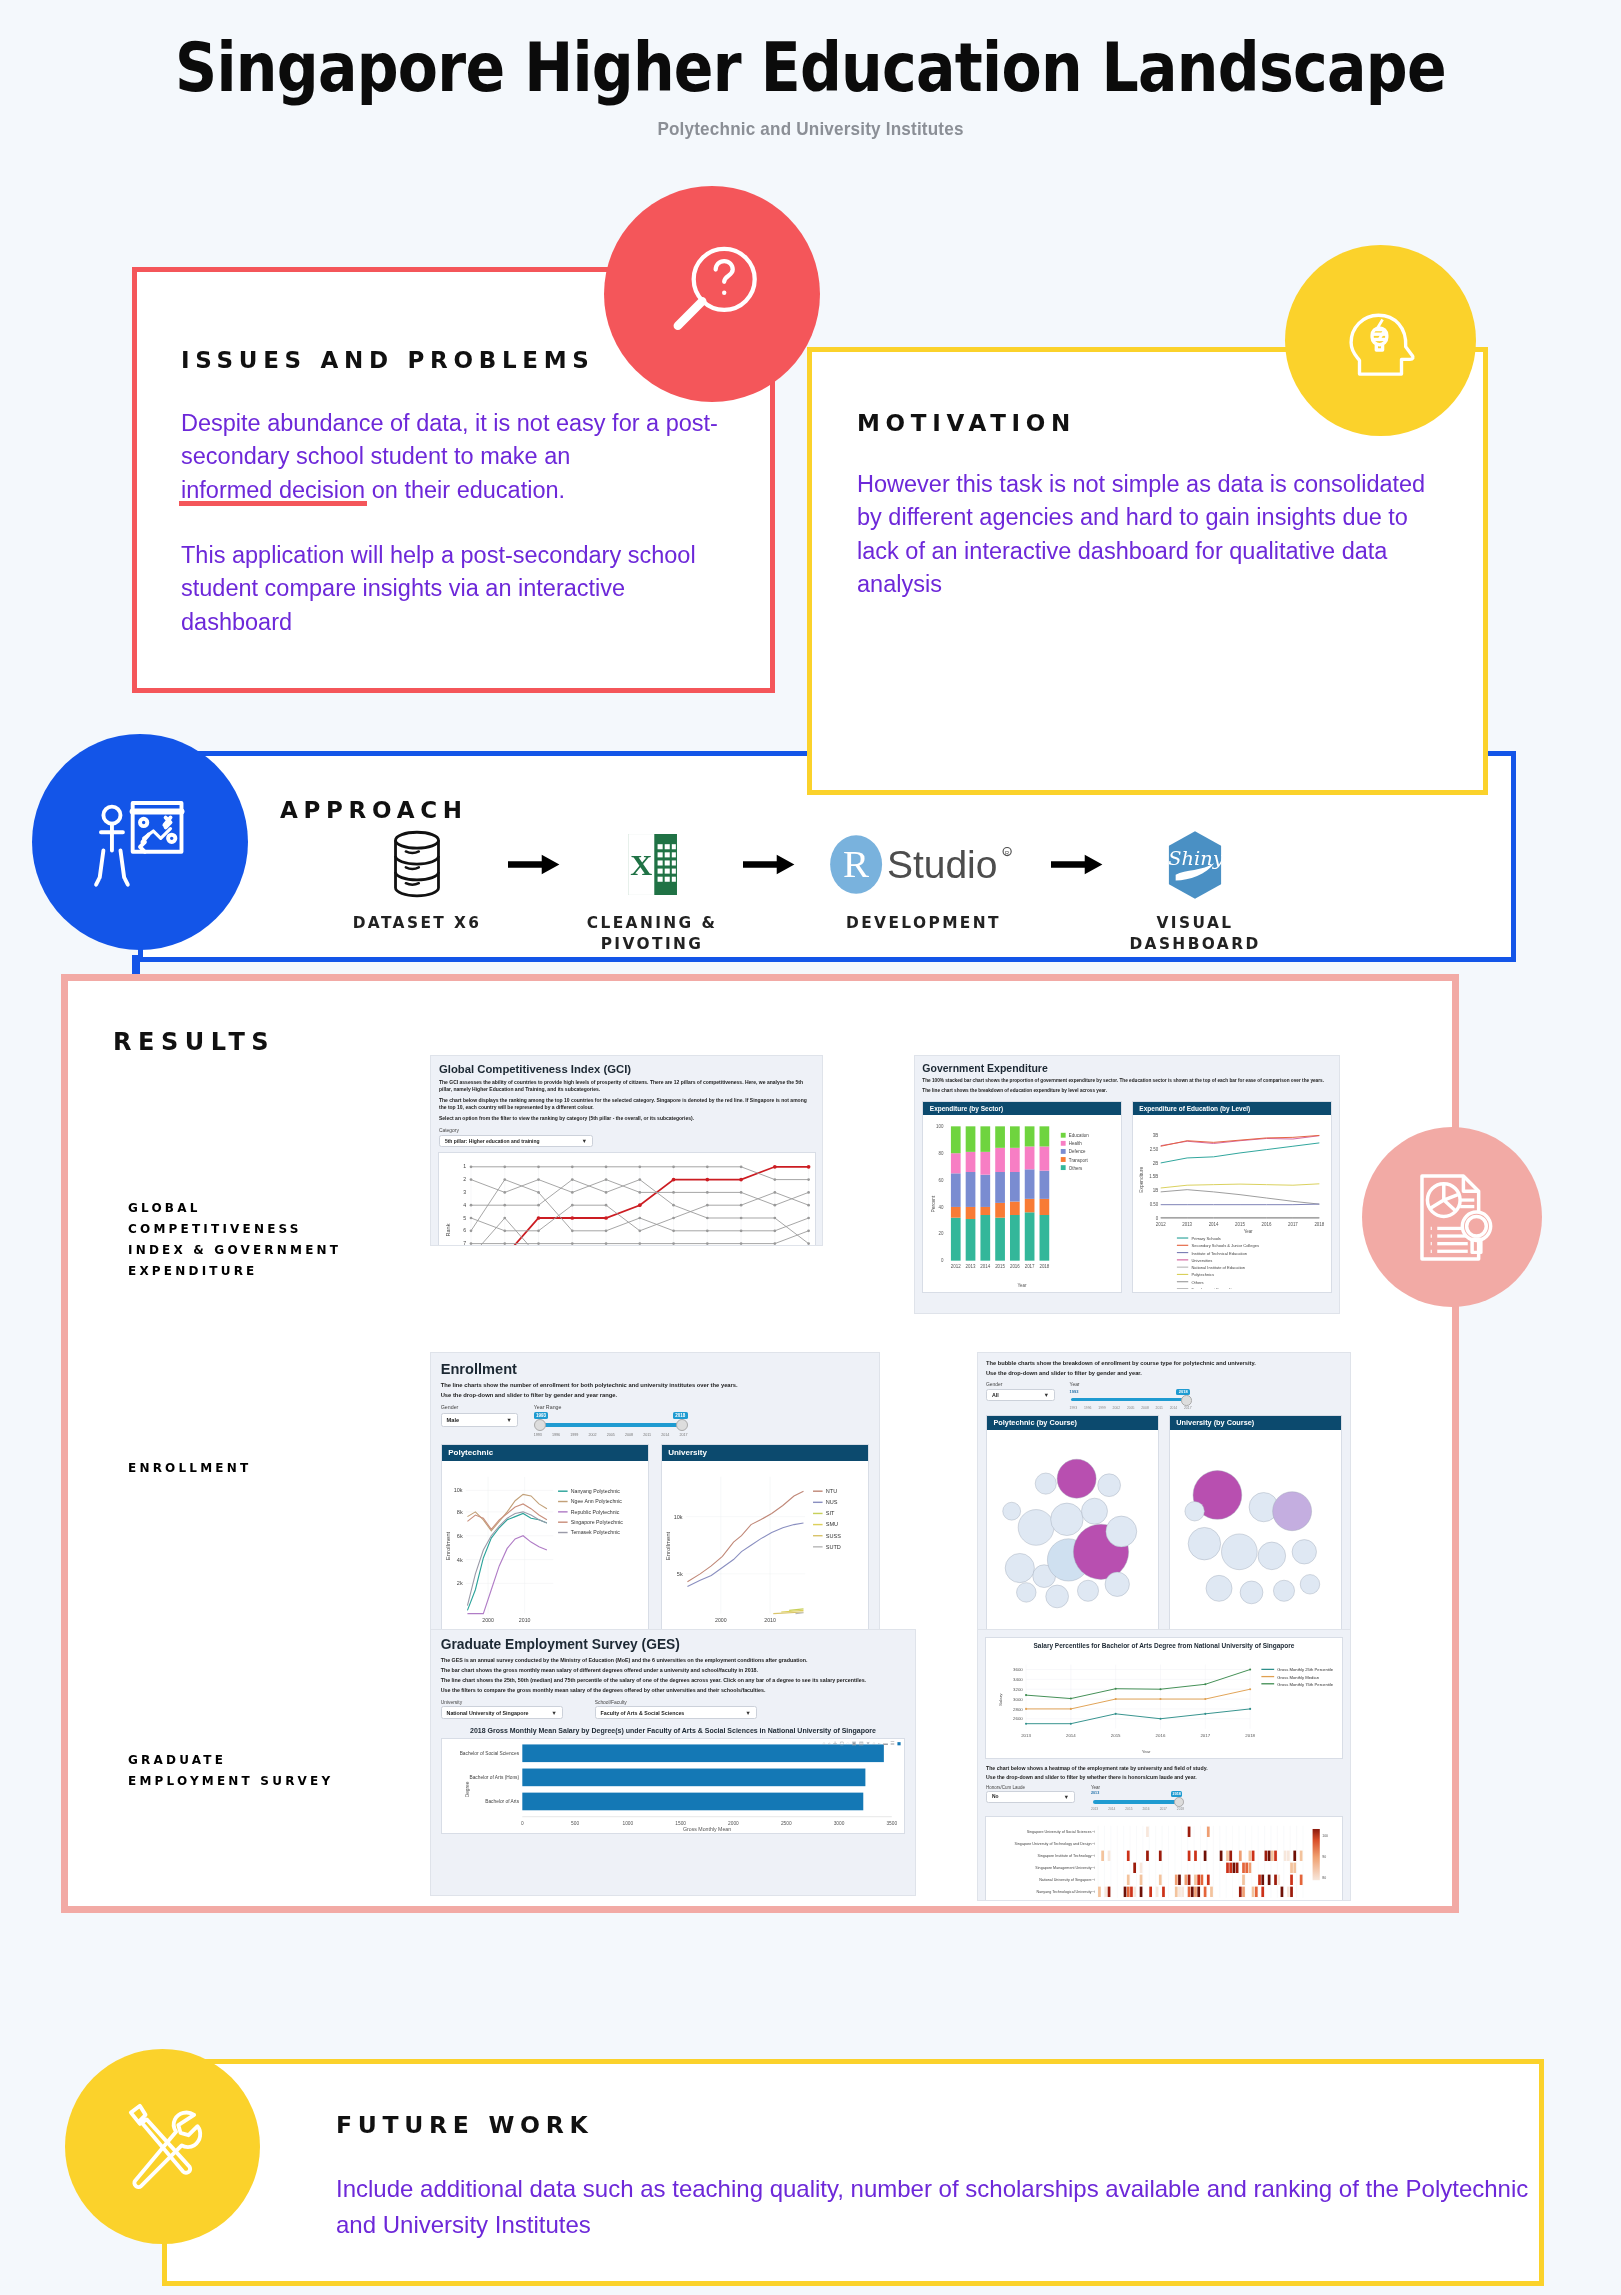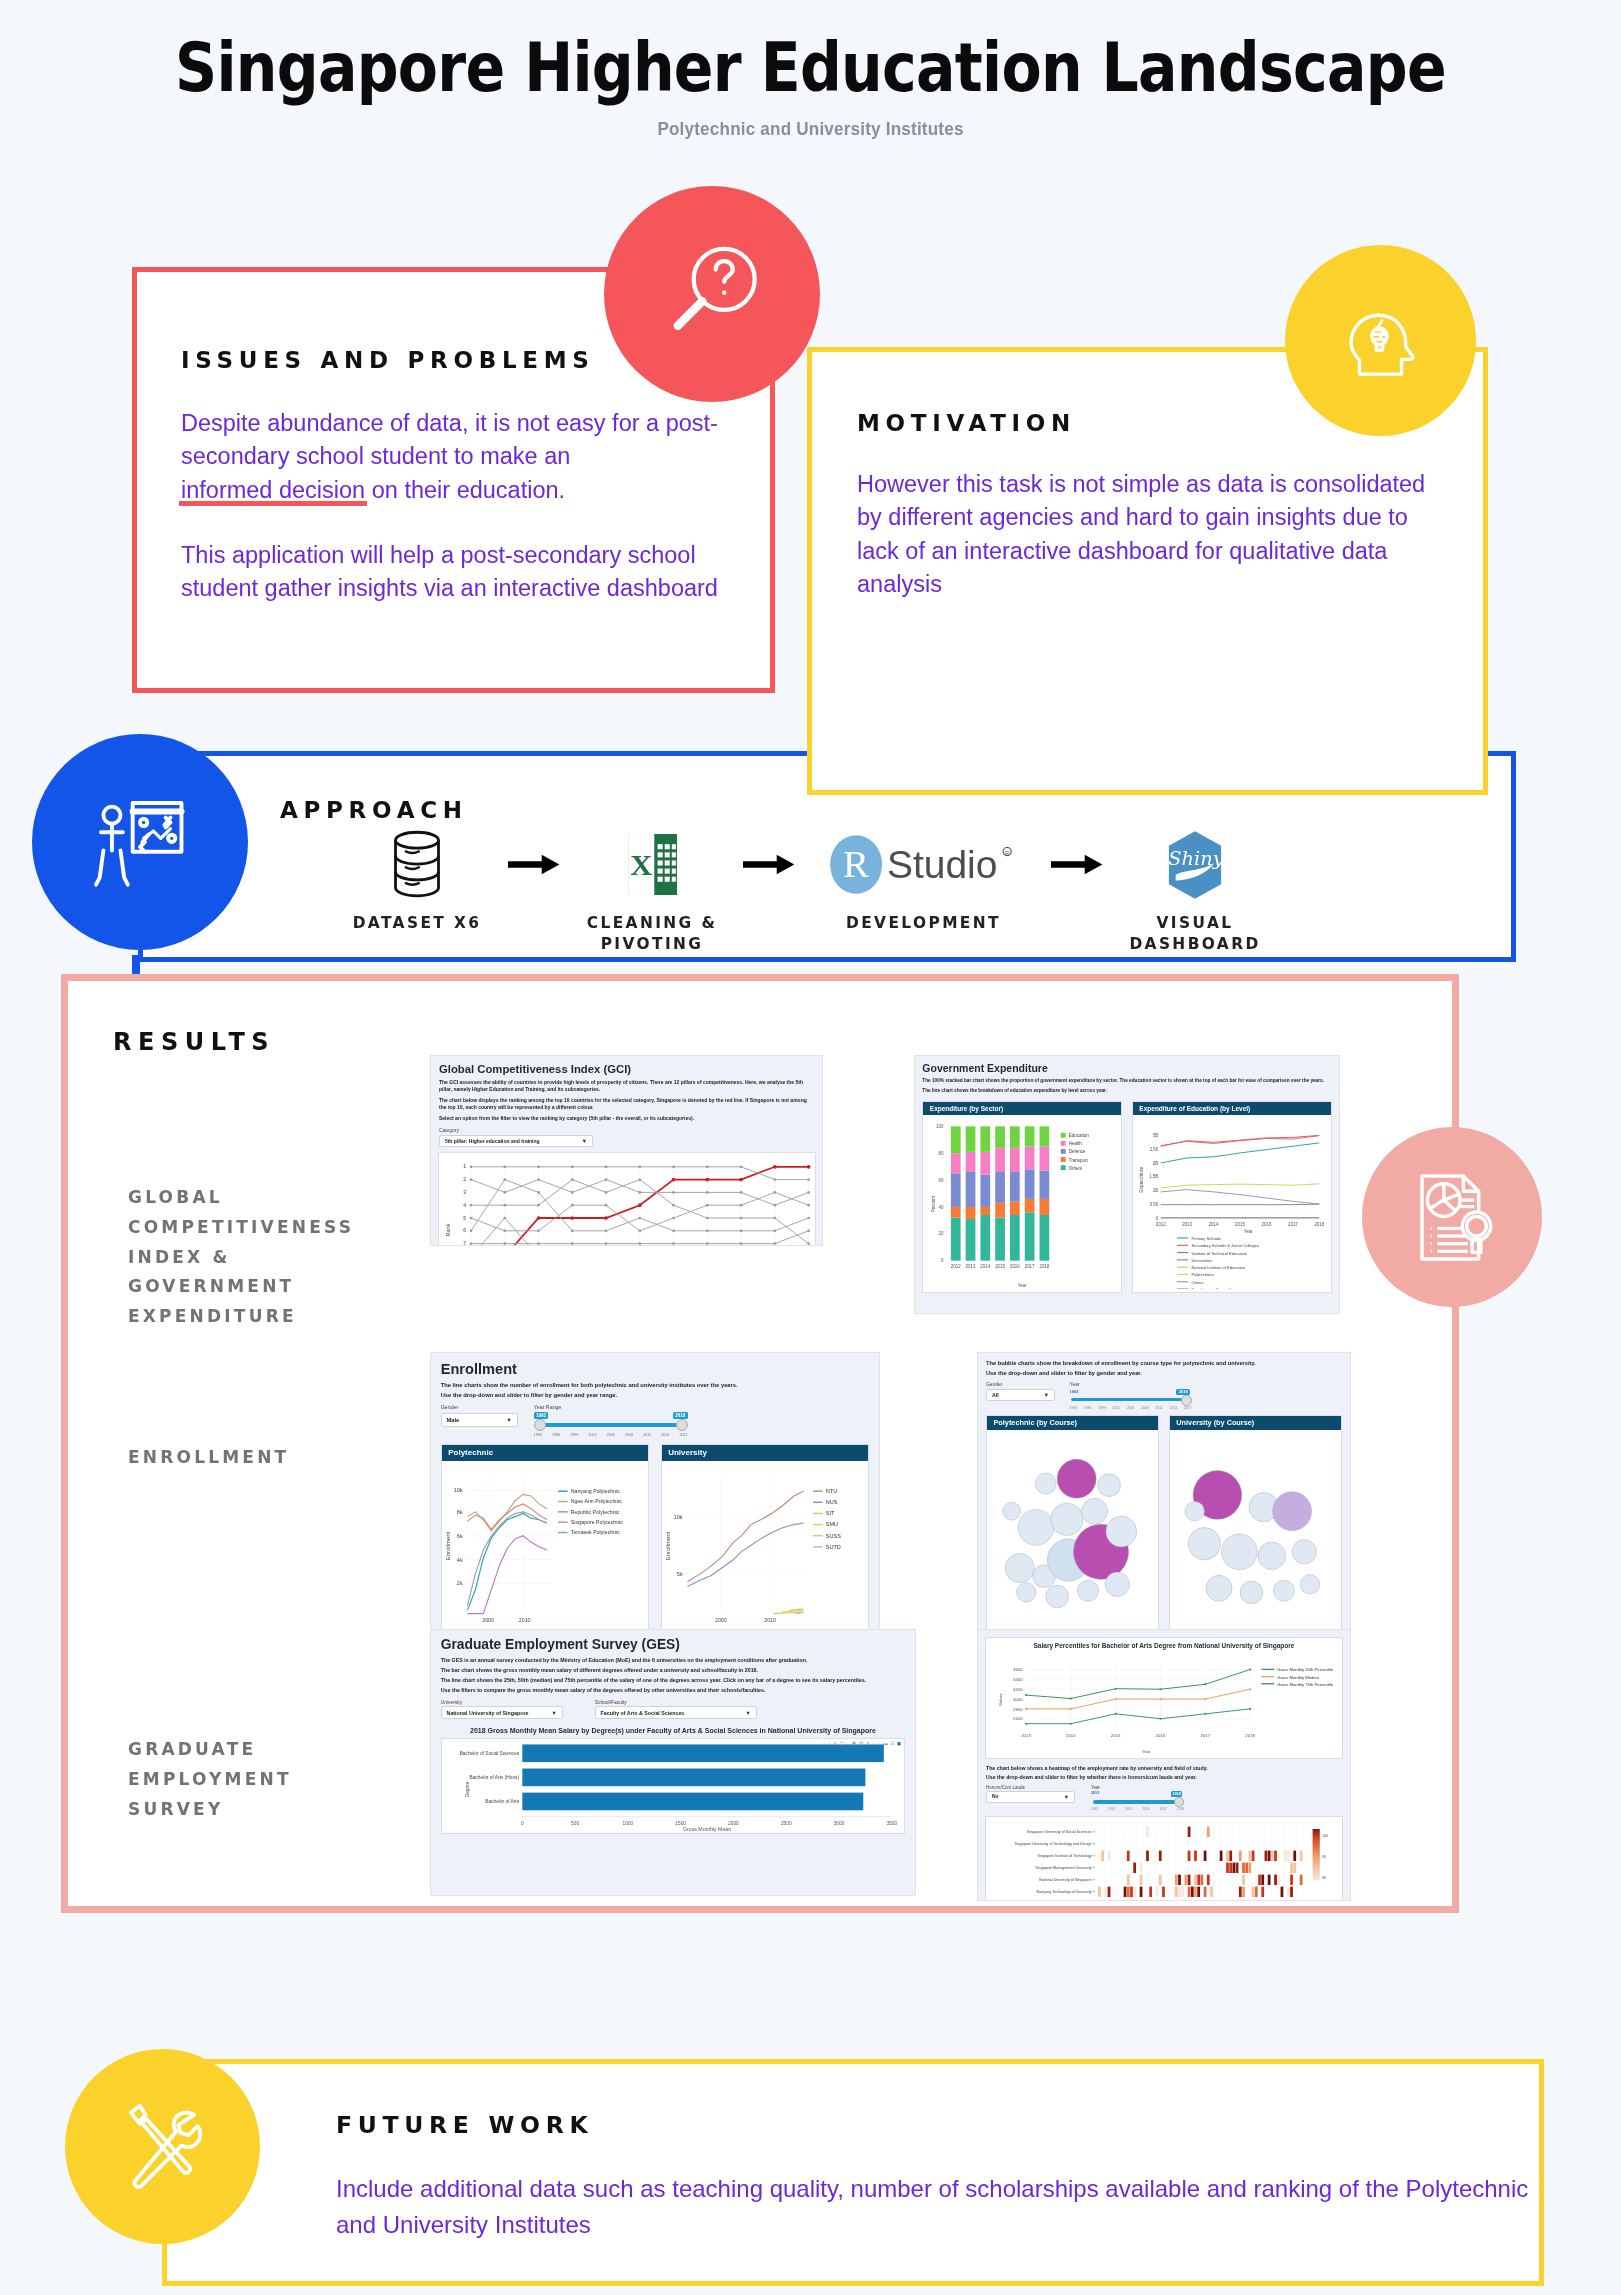--- a/index.html
+++ b/index.html
@@ -119,22 +119,22 @@
 
   
   #results-box {
     position:absolute; left:61px; top:974px; width:1398px; height:939px;
     background:#ffffff; border:7.3px solid #f2aaa5; z-index:5;
   }
   #results-head { position:absolute; left:113px; top:1028px; z-index:7; font-size:24px; letter-spacing:6.5px;}
   .row-label {
     position:absolute; z-index:7;
     font-family:"DejaVu Sans", sans-serif;
-    font-weight:bold; font-size:17px; letter-spacing:3.2px; color:#737373;
-    line-height:1.75; width:267px;
+    font-weight:bold; font-size:12px; letter-spacing:3.2px; color:#000000;
+    line-height:1.75; width:267px;margin-top:15px;
   }
   #label-gci { left:128px; top:1183px; }
   #label-enrollment { left:128px; top:1443px; }
   #label-ges { left:128px; top:1735px; }
 
   
   .panel {
     position:absolute; background:#eef1f7; z-index:7;
     border:0.8px solid #dfe3ea; overflow:hidden;
     font-family:"Liberation Sans", sans-serif;
@@ -190,21 +190,21 @@
 </div>
 
 <div class="conn" style="left:132px; top:955px; width:8px; height:24px;"></div>
 
 <div id="issues-box">
   <div id="issues-inner">
     <div class="sec-head" id="issues-head">ISSUES AND PROBLEMS</div>
     <div class="body-text">
       <span>Despite abundance of data, it is not easy for a post-secondary school student to make an </span><span class="hl-underline">informed decision</span><span> on their education.</span>
     </div>
-    <div class="body-text" id="issues-p2">This application will help a post-secondary school student gather insights via an interactive dashboard</div>
+    <div class="body-text" id="issues-p2">This application will help a post-secondary school student compare insights via an interactive dashboard</div>
   </div>
 </div>
 
 <div class="circle-icon" id="icon-issues">
   <svg width="122" height="122" viewBox="0 0 100 100" fill="none" stroke="#fff" stroke-width="3.5">
     <circle cx="60" cy="38" r="25"></circle>
     <line x1="42" y1="56" x2="22" y2="76" stroke-width="7" stroke-linecap="round"></line>
     <path d="M53 30c0-4 3-7 7-7s7 3 7 7c0 5-7 5-7 10" stroke-width="3.5" stroke-linecap="round" fill="none"></path>
     <circle cx="60" cy="49" r="1.8" fill="#fff" stroke="none"></circle>
   </svg>

